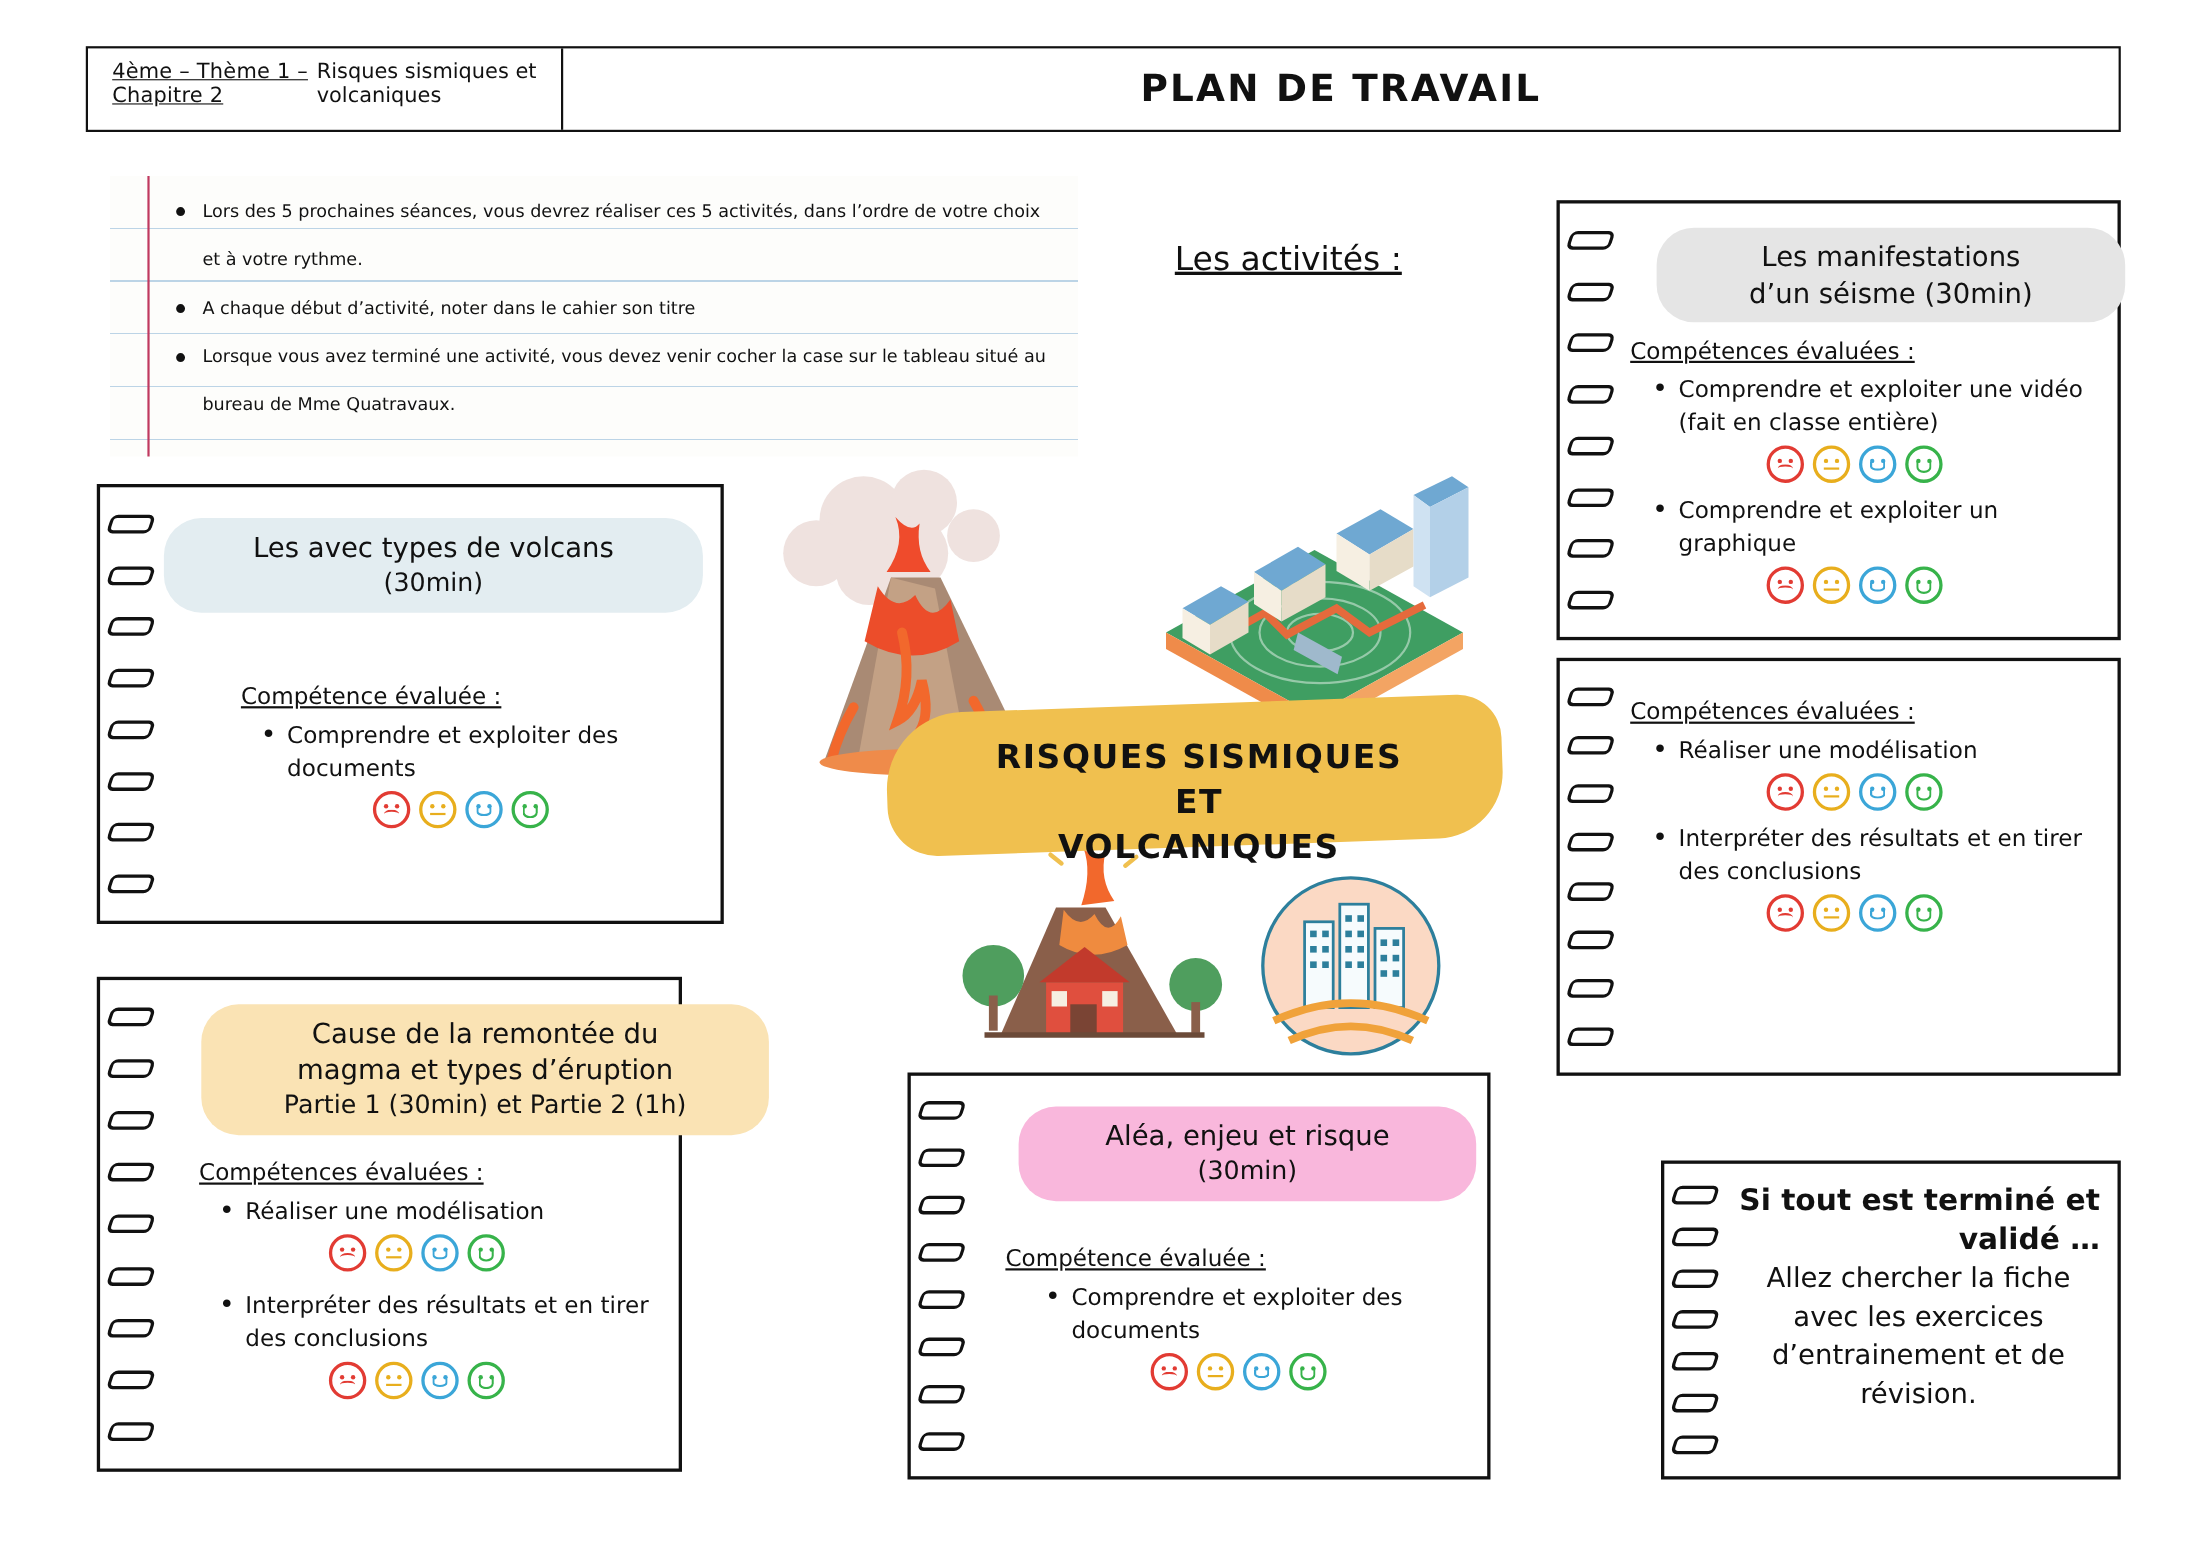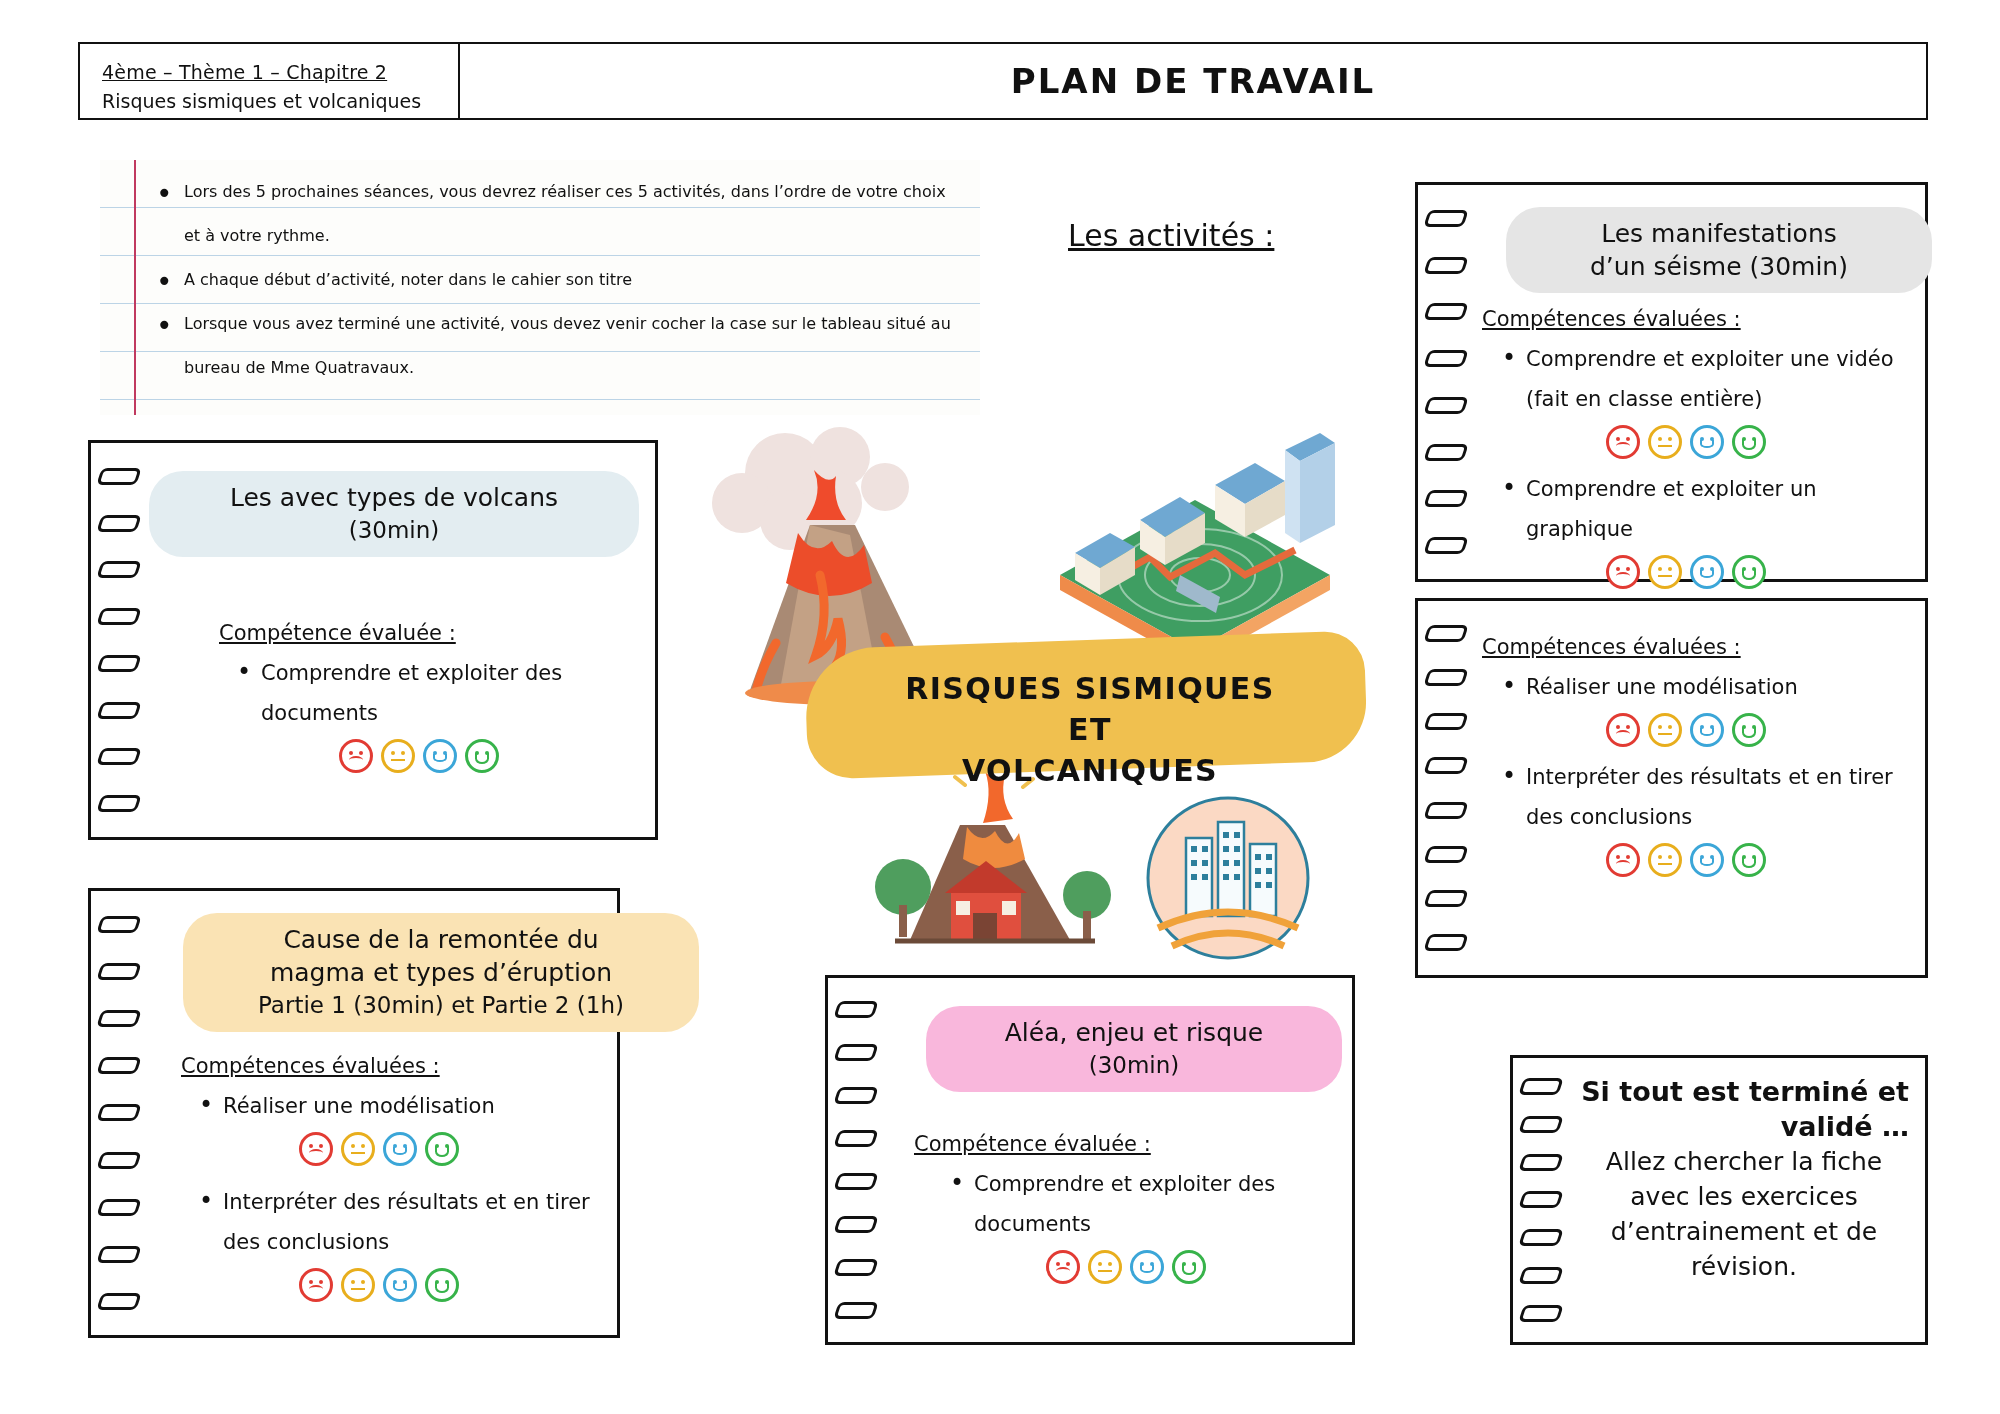--- a/index.html
+++ b/index.html
@@ -28,26 +28,26 @@
     left: 78px;
     top: 42px;
     width: 1850px;
     height: 78px;
     border: 2px solid #111;
     box-sizing: border-box;
     display: flex;
     align-items: stretch;
   }
   .header-left {
-    width: 380px;
+    width: 432px;
     border-right: 2px solid #111;
     box-sizing: border-box;
     padding: 10px 14px 0 22px;
     display: flex;
-    flex-direction: column;
+    flex-direction: row;
     justify-content: center;
   }
   .header-left .l1 {
     font-size: 19px;
     text-decoration: underline;
     letter-spacing: .2px;
     margin-bottom: 7px;
   }
   .header-left .l2 {
     font-size: 19px;
@@ -157,21 +157,21 @@
     margin: 16px 0 8px 8px;
   }
   .comp-list {
     list-style: none;
     margin: 0;
     padding: 0 0 0 30px;
   }
   .comp-list > li {
     position: relative;
     font-size: 21px;
-    line-height: 40px;
+    line-height: 30px;
     padding-left: 26px;
     margin-bottom: 6px;
   }
   .comp-list > li:before {
     content: "•";
     position: absolute;
     left: 2px;
     top: -1px;
     font-size: 24px;
   }

